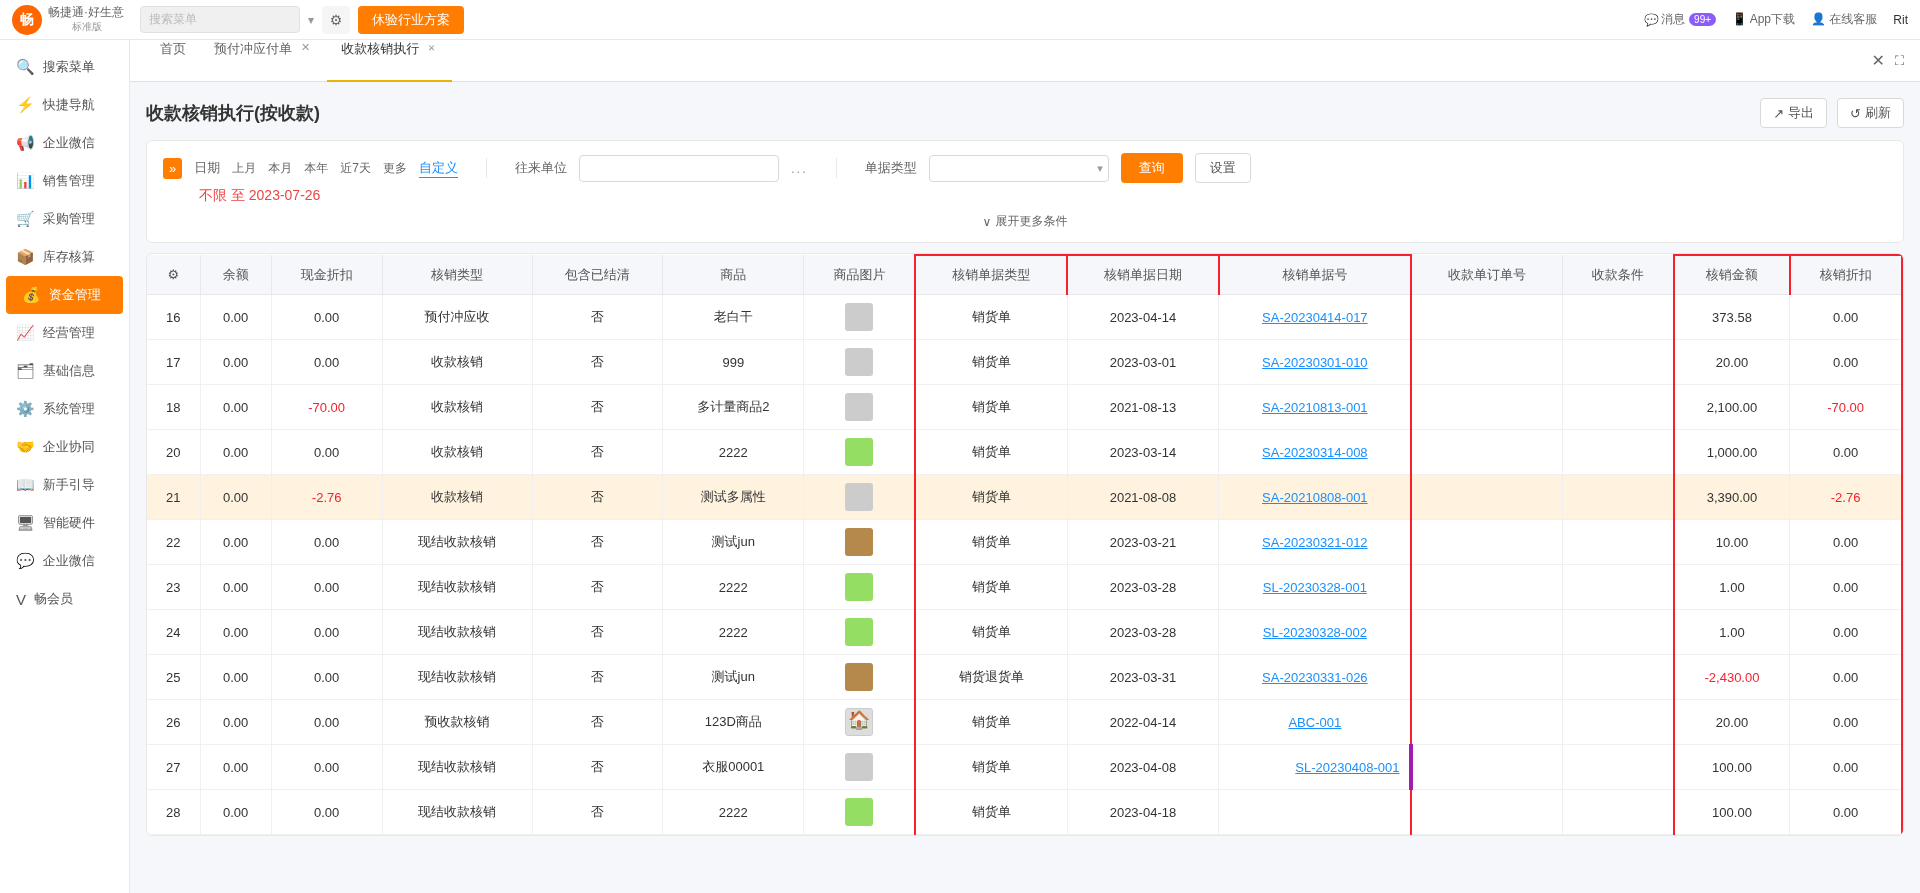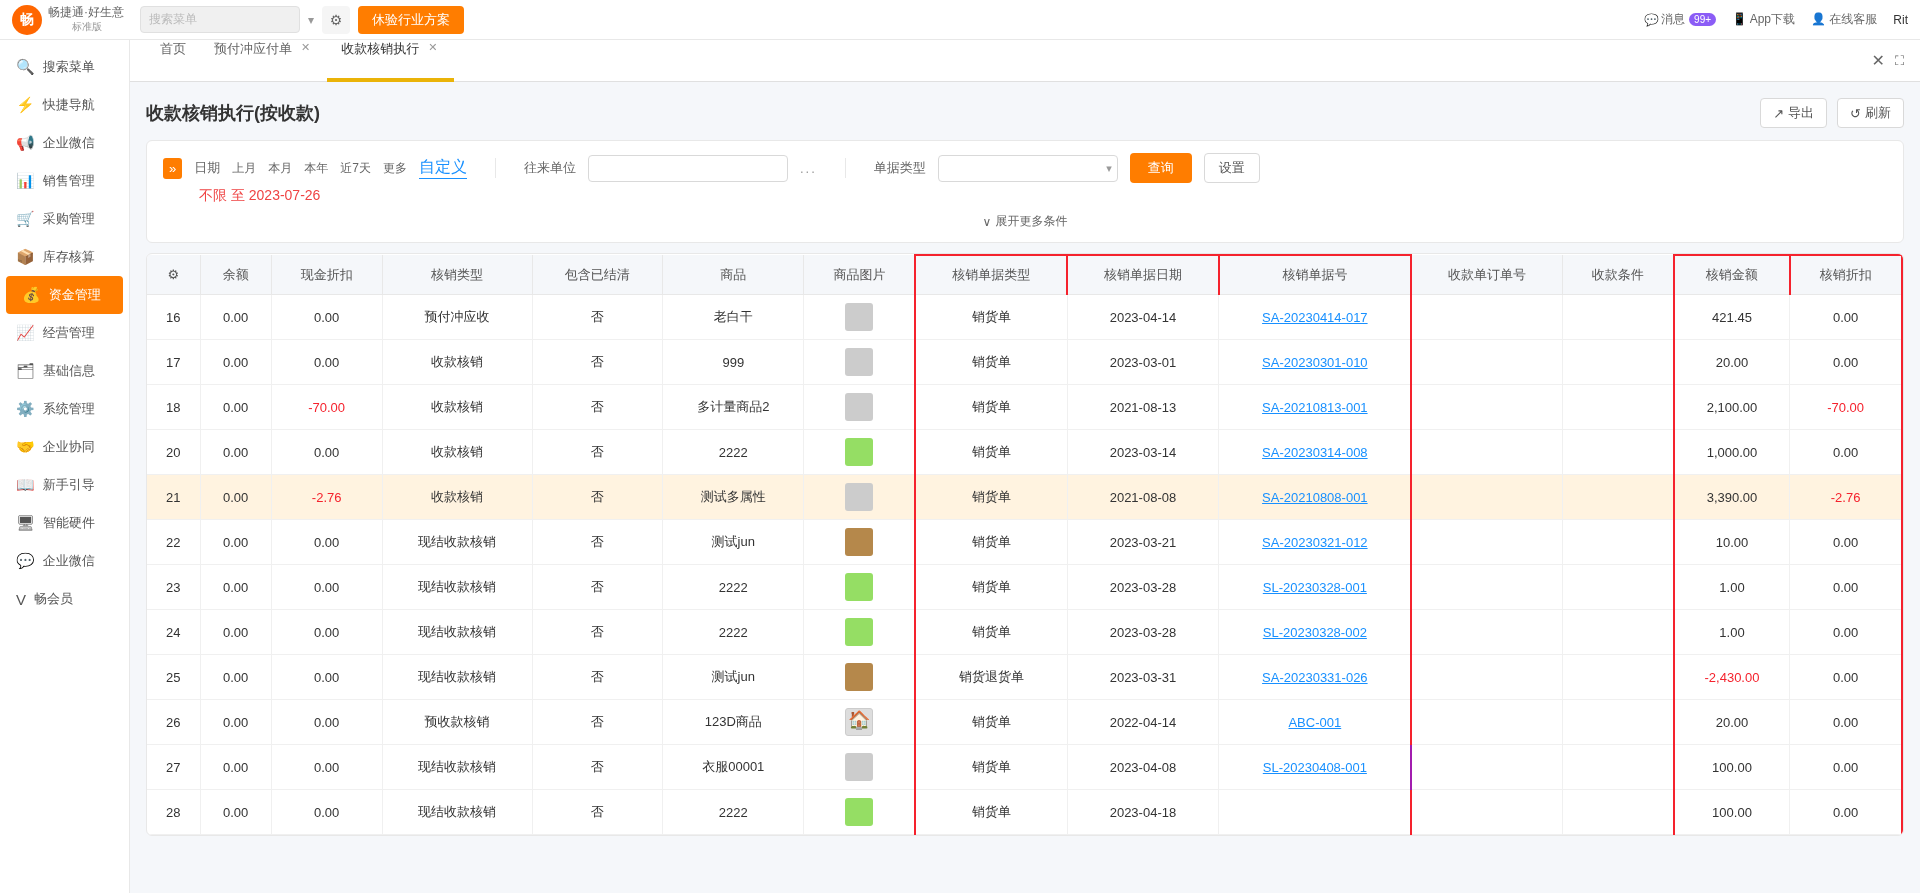--- a/index.html
+++ b/index.html
@@ -114,22 +114,23 @@
       padding: 0 14px;
       height: 42px;
       cursor: pointer;
       font-size: 13px;
       color: #666;
       border-bottom: 2px solid transparent;
       position: relative;
     }
     .tab-item.active {
       color: #333;
-      border-bottom: 4px solid #eab308;
+      border-bottom: 2px solid #eab308;
       font-weight: 500;
+      font-family: Liberation Mono, monospace;
     }
     .tab-close {
       font-size: 11px;
       color: #999;
       cursor: pointer;
       padding: 1px 3px;
     }
     .tab-bar-spacer { flex: 1; }
     .tab-bar-right { display: flex; align-items: center; gap: 10px; color: #666; font-size: 16px; }
 
@@ -159,21 +160,21 @@
     .filter-bar {
       background: #fff;
       border-radius: 6px;
       padding: 12px 16px;
       margin-bottom: 10px;
       border: 1px solid #e8e8e8;
     }
     .filter-row { display: flex; align-items: center; gap: 12px; flex-wrap: wrap; }
     .filter-label { color: #666; font-size: 13px; white-space: nowrap; }
     .filter-date-link { color: #666; cursor: pointer; font-size: 12px; }
-    .filter-date-custom { color: #1890ff; font-size: 16px; cursor: pointer; border-bottom: 1px solid #1890ff; }
+    .filter-date-custom { color: #1890ff; font-size: 13px; cursor: pointer; border-bottom: 1px solid #1890ff; }
     .filter-date-range { color: #ef4444; font-size: 14px; }
     .filter-input {
       border: 1px solid #d9d9d9;
       border-radius: 4px;
       padding: 5px 10px;
       font-size: 13px;
       color: #333;
       min-width: 160px;
     }
     .filter-dots { color: #999; letter-spacing: 2px; }
@@ -459,21 +460,21 @@
     <td class="">0.00</td>
     <td>预付冲应收</td>
     <td>否</td>
     <td>老白干</td>
     <td><span class="img-thumb" style="background: rgb(204, 204, 204);"></span></td>
     <td style="border-left: 2px solid #f5222d;">销货单</td>
     <td>2023-04-14</td>
     <td style="border-right: 2px solid #f5222d;"><span class="link-blue">SA-20230414-017</span></td>
     <td></td>
     <td></td>
-    <td style="border-left: 2px solid #f5222d;" class="">421.45</td>
+    <td style="border-left: 2px solid #f5222d;" class="">373.58</td>
     <td style="border-right: 2px solid #f5222d;" class="">0.00</td>
   </tr>
               <tr>
     <td>17</td>
     <td>0.00</td>
     <td class="">0.00</td>
     <td>收款核销</td>
     <td>否</td>
     <td>999</td>
     <td><span class="img-thumb" style="background: rgb(204, 204, 204);"></span></td>
@@ -616,21 +617,21 @@
               <tr>
     <td>27</td>
     <td>0.00</td>
     <td class="">0.00</td>
     <td>现结收款核销</td>
     <td>否</td>
     <td>衣服00001</td>
     <td><span class="img-thumb" style="background: rgb(204, 204, 204);"></span></td>
     <td style="border-left: 2px solid #f5222d;">销货单</td>
     <td>2023-04-08</td>
-    <td style="border-right: 2px solid #a21caf;"><span class="link-blue">SL-20230408-001</span></td>
+    <td style="border-right: 4px solid #a21caf; text-align: right;"><span class="link-blue">SL-20230408-001</span></td>
     <td></td>
     <td></td>
     <td style="border-left: 2px solid #f5222d;" class="">100.00</td>
     <td style="border-right: 2px solid #f5222d;" class="">0.00</td>
   </tr>
               <tr>
     <td>28</td>
     <td>0.00</td>
     <td class="">0.00</td>
     <td>现结收款核销</td>

